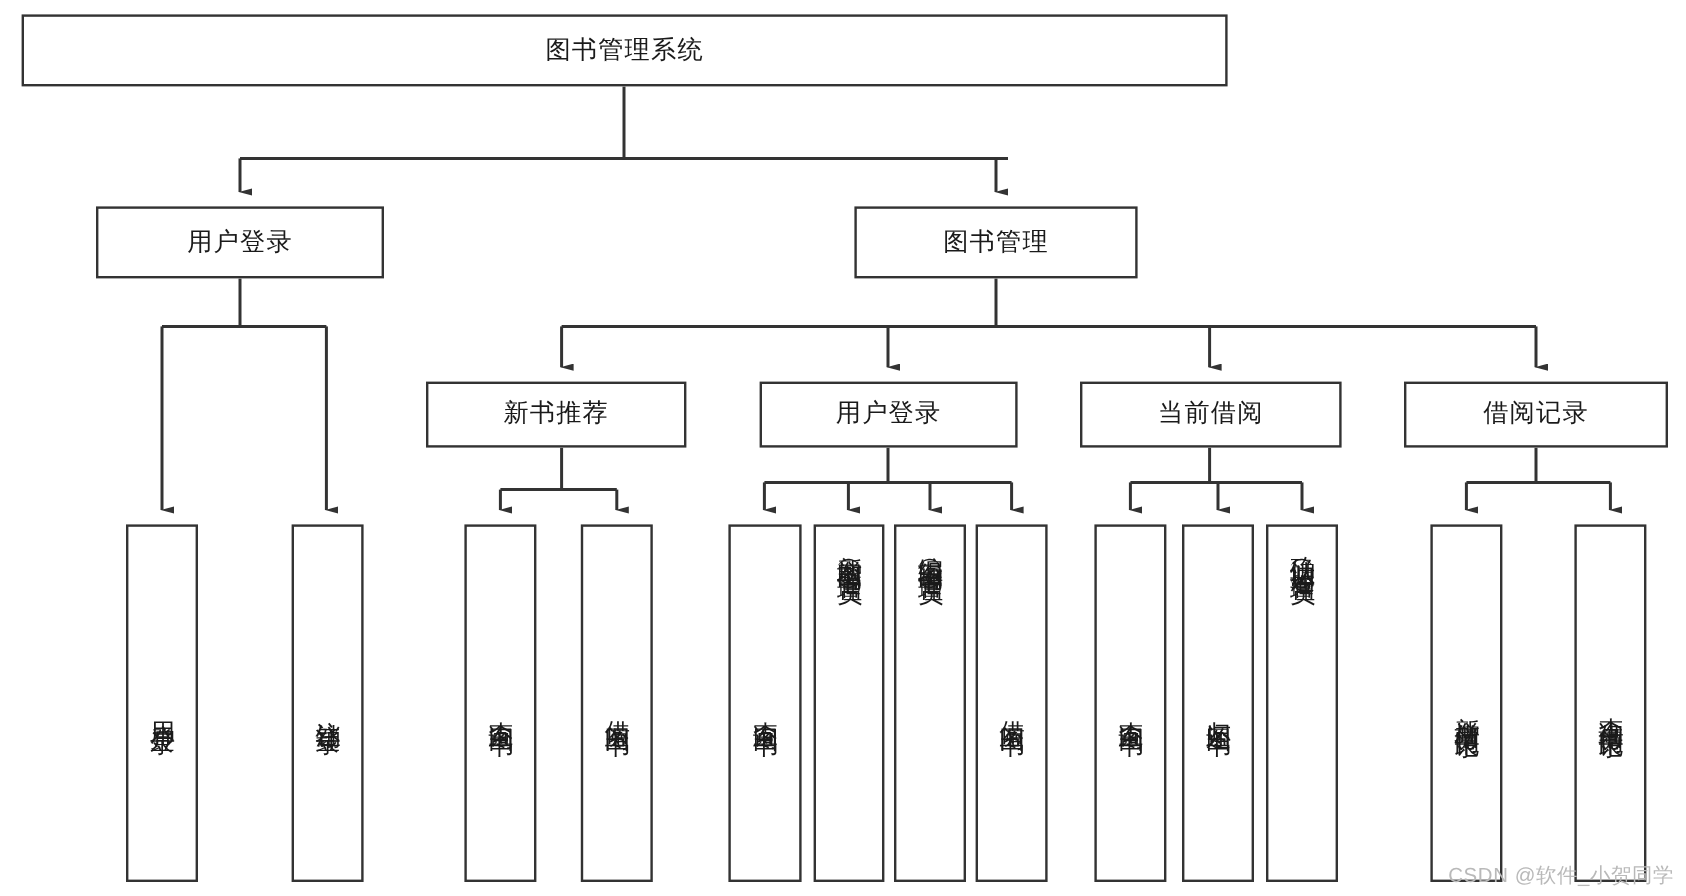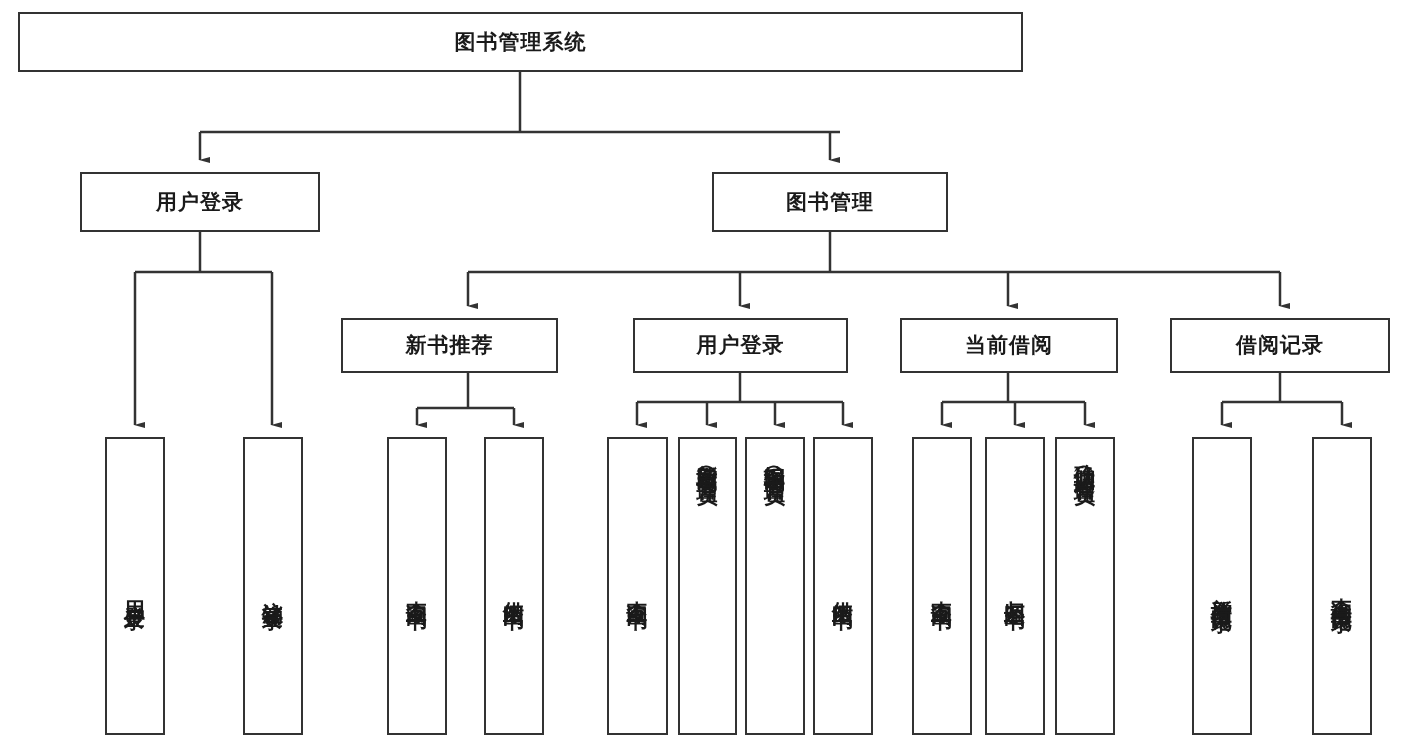--- a/index.html
+++ b/index.html
@@ -11,21 +11,20 @@
     width: 1405px;
     height: 747px;
     font-family: "Liberation Sans", "DejaVu Sans", sans-serif;
     overflow: hidden;
     position: relative;
   }
   #diagram-root {
     position: relative;
     width: 1405px;
     height: 747px;
-    font-weight: bold;
   }
   svg.connectors {
     position: absolute;
     left: 0;
     top: 0;
     width: 1405px;
     height: 747px;
     pointer-events: none;
   }
   .node {
@@ -130,21 +129,21 @@
     <span class="node-label">图书管理系统</span>
   </div>
 
   <div class="node node-h" style="left:80px; top:172px; width:240px; height:60px;">
     <span class="node-label">用户登录</span>
   </div>
   <div class="node node-h" style="left:712px; top:172px; width:236px; height:60px;text-align:right;">
     <span class="node-label">图书管理</span>
   </div>
 
-  <div class="node node-h" style="left:341px; top:318px; width:217px; height:55px;">
+  <div class="node node-h" style="left:355px; top:318px; width:217px; height:55px;">
     <span class="node-label">新书推荐</span>
   </div>
   <div class="node node-h" style="left:633px; top:318px; width:215px; height:55px;">
     <span class="node-label">用户登录</span>
   </div>
   <div class="node node-h" style="left:1170px; top:318px; width:220px; height:55px;">
     <span class="node-label">借阅记录</span>
   </div>
   <div class="node node-h" style="left:900px; top:318px; width:218px; height:55px;">
     <span class="node-label">当前借阅</span>
@@ -183,14 +182,15 @@
   <div class="node node-v" style="left:1055px; top:437px; width:60px; height:298px;">
     <span class="node-label">确认归还（管理员）</span>
   </div>
   <div class="node node-v center-v" style="left:1192px; top:437px; width:60px; height:298px;">
     <span class="node-label">新增借阅记录</span>
   </div>
   <div class="node node-v center-v" style="left:1312px; top:437px; width:60px; height:298px;">
     <span class="node-label">查询借阅记录</span>
   </div>
 
+  <div class="watermark">CSDN @软件_小贺同学</div>
 
 </div>
 
 </body></html>

